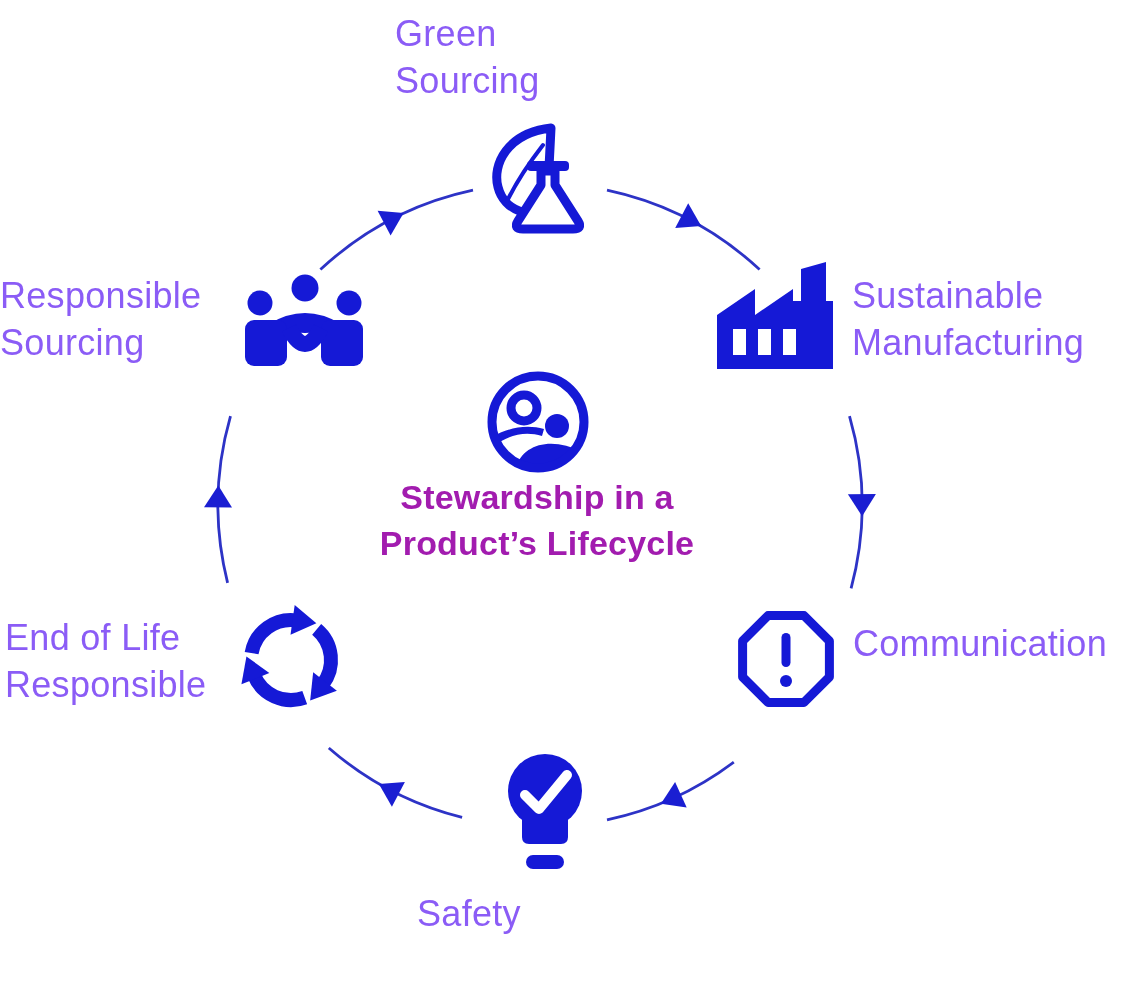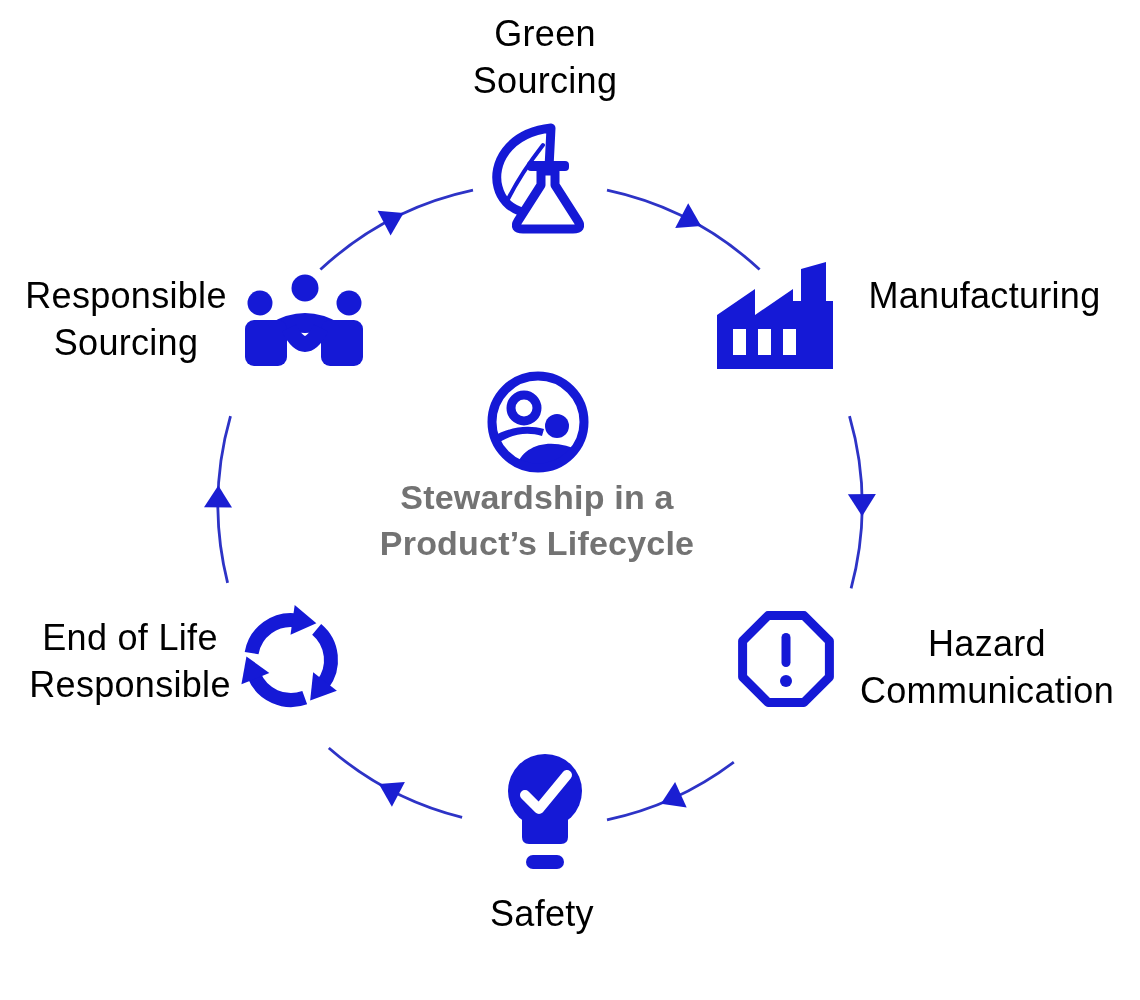--- a/index.html
+++ b/index.html
@@ -3,26 +3,26 @@
 <meta charset="utf-8">
 <style>
   html,body{margin:0;padding:0;background:#fff;}
   .canvas{
     position:relative;width:1140px;height:1000px;background:#ffffff;overflow:hidden;
     font-family:"Liberation Sans", sans-serif;
   }
   .arcs{position:absolute;left:0;top:0;width:1140px;height:1000px;}
   .node-icon{position:absolute;}
   .node-label{
-    position:absolute;text-align:center;color:#000000;
+    position:absolute;text-align:left;color:#8b5cf6;
     font-size:36px;line-height:47px;font-weight:400;letter-spacing:.3px;
   }
   .node-label span{display:block;}
   .center-label{
-    position:absolute;text-align:center;color:#737373;
+    position:absolute;text-align:center;color:#a21caf;
     font-size:34px;line-height:46px;font-weight:700;letter-spacing:.2px;
   }
   .center-label span{display:block;}
 </style>
 </head>
 <body>
 
 <div class="canvas">
 
   <svg class="arcs" viewBox="0 0 1140 1000">
@@ -55,30 +55,30 @@
     <rect x="40" y="40" width="42" height="10" rx="4" fill="#1519D6"></rect>
   </svg>
 
   <svg class="node-icon" style="left:713px;top:257px;" width="125" height="116" viewBox="0 0 125 116">
     <path d="M4 112 L4 58 L42 32 L42 58 L80 32 L80 44 L88 44 L88 12 L113 5 L113 44 L120 44 L120 112 Z" fill="#1519D6"></path>
     <rect x="20" y="72" width="13" height="26" fill="#ffffff"></rect>
     <rect x="45" y="72" width="13" height="26" fill="#ffffff"></rect>
     <rect x="70" y="72" width="13" height="26" fill="#ffffff"></rect>
   </svg>
   <div class="node-label" style="left:852px;top:272px;width:265px;">
+    <span>Sustainable</span>
     <span>Manufacturing</span>
   </div>
 
   <svg class="node-icon" style="left:734px;top:607px;" width="104" height="104" viewBox="0 0 104 104">
     <polygon points="95.4,70 70,95.4 34,95.4 8.6,70 8.6,34 34,8.6 70,8.6 95.4,34" fill="none" stroke="#1519D6" stroke-width="9" stroke-linejoin="round"></polygon>
     <rect x="47.5" y="26" width="9" height="34" rx="4.5" fill="#1519D6"></rect>
     <circle cx="52" cy="74" r="6" fill="#1519D6"></circle>
   </svg>
   <div class="node-label" style="left:853px;top:620px;width:268px;">
-    <span>Hazard</span>
     <span>Communication</span>
   </div>
 
   <svg class="node-icon" style="left:501px;top:753px;" width="88" height="120" viewBox="0 0 88 120">
     <circle cx="44" cy="38" r="37" fill="#1519D6"></circle>
     <path d="M21 56 H67 V84 Q67 91 60 91 H28 Q21 91 21 84 Z" fill="#1519D6"></path>
     <polyline points="24,42 38,56 66,22" fill="none" stroke="#ffffff" stroke-width="10" stroke-linecap="round" stroke-linejoin="round"></polyline>
     <rect x="25" y="102" width="38" height="14" rx="7" fill="#1519D6"></rect>
   </svg>
   <div class="node-label" style="left:417px;top:890px;width:250px;">

